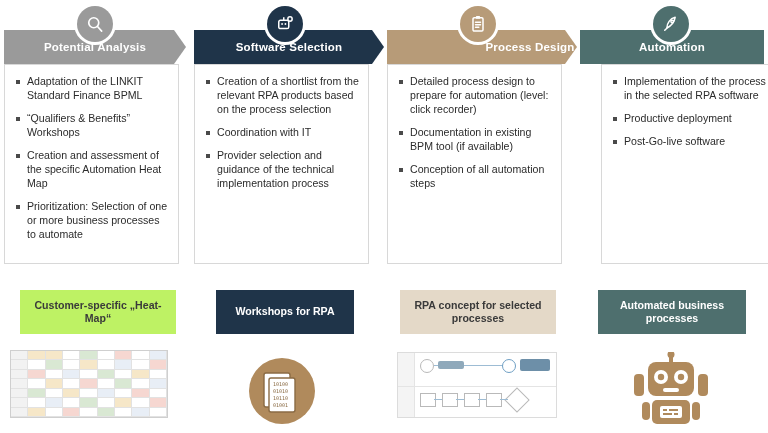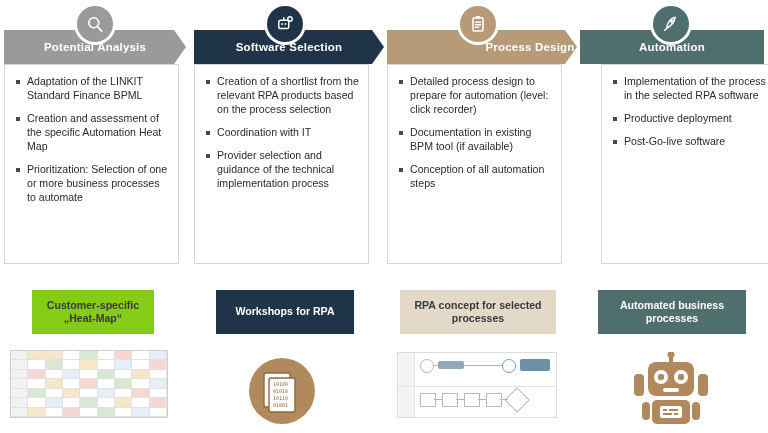--- a/index.html
+++ b/index.html
@@ -201,26 +201,27 @@
 
     <div class="header" style="left:0; width:182px;">
       <div class="chev-body" style="width:170px; background:#9a9a9a;"></div>
       <div class="chev-tip" style="left:170px; border-left:12px solid #9a9a9a;"></div>
       <span>Potential Analysis</span>
     </div>
 
     <div class="card" style="left:0; height:200px;">
       <ul>
         <li>Adaptation of the LINKIT Standard Finance BPML</li>
+        <li>“Qualifiers &amp; Benefits” Workshops</li>
         <li>Creation and assessment of the specific Automation  Heat Map</li>
         <li>Prioritization:  Selection of one or more business processes to automate</li>
       </ul>
     </div>
 
-    <div class="result" style="left:28px; top:290px; width:122px; background:#84cc16; color:#3a3a3a;">
+    <div class="result" style="left:16px; top:290px; width:156px; background:#bef264; color:#3a3a3a;">
       <span>Customer-specific „Heat-Map“</span>
     </div>
 
     <div class="art" style="left:6px; top:350px;">
       <div class="tbl">
         <div style="background:#f2f2f2"></div>
           <div style="background:#f6e7c8"></div>
           <div style="background:#f6e7c8"></div>
           <div style="background:#fff"></div>
           <div style="background:#d9e8d3"></div>

